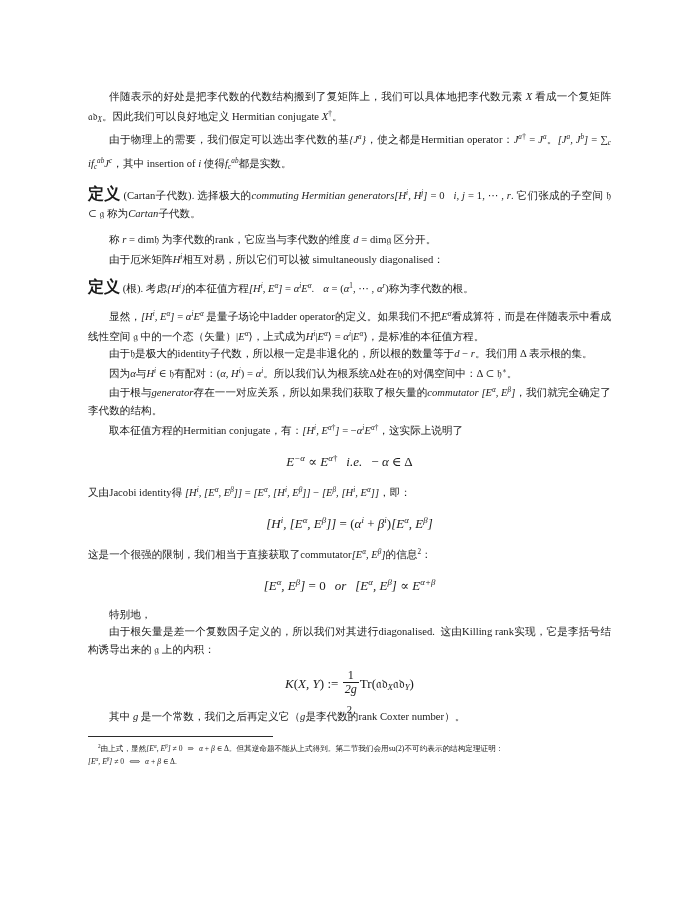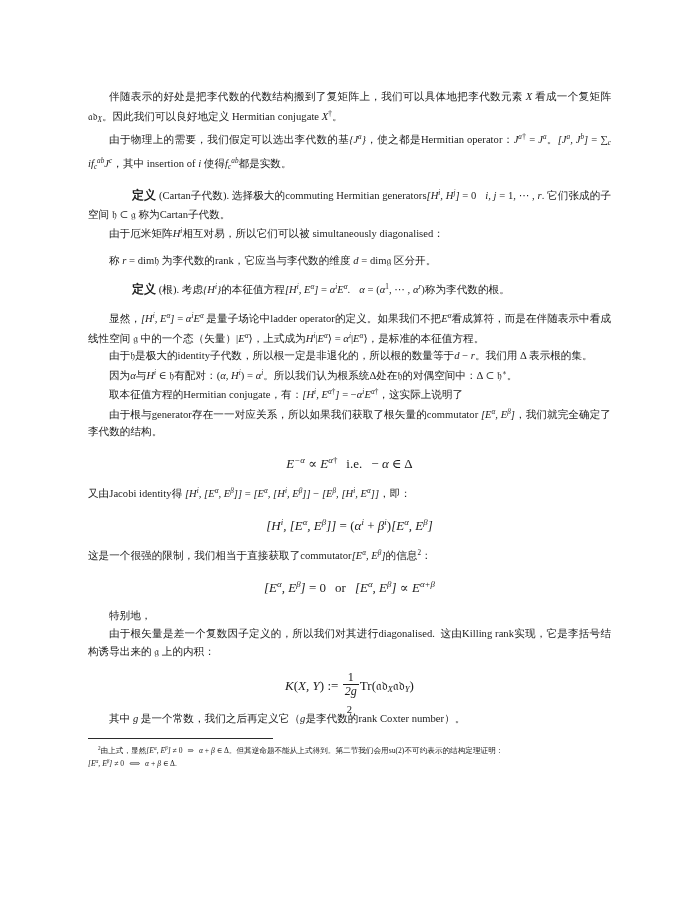--- a/index.html
+++ b/index.html
@@ -38,34 +38,34 @@
     margin-bottom: 0px;
   }
   p.noindent {
     text-indent: 0;
   }
   p.gap {
     margin-top: 9px;
   }
   .def-head {
     font-weight: bold;
-    font-family: Liberation Mono, monospace;
-    font-size: 12px;
-    margin-left: 44px;
+    font-family: Liberation Serif, serif;
+    font-size: 16px;
   }
   .math {
     font-family: "Liberation Serif", "DejaVu Serif", serif;
     font-style: italic;
     letter-spacing: 0;
   }
   .mathup {
     font-family: "Liberation Serif", "DejaVu Serif", serif;
     font-style: normal;
   }
   .it {
+    font-style: italic;
   }
   .rm {
     font-style: normal;
   }
   sup.mt {
     font-size: 0.68em;
     vertical-align: 0.55em;
     font-style: italic;
   }
   sub.mt {
@@ -143,35 +143,35 @@
 <div class="page">
 
   <div class="body-text">
 
     <p class="para">伴随表示的好处是把李代数的代数结构搬到了复矩阵上，我们可以具体地把李代数元素 <span class="math">X</span> 看成一个复矩阵 <span class="frak">𝔞𝔡</span><sub class="mt">X</sub>。因此我们可以良好地定义 <span class="rm">Hermitian conjugate</span> <span class="math">X</span><sup class="mtr">†</sup>。</p>
 
     <p class="para">由于物理上的需要，我们假定可以选出李代数的基<span class="math">{J</span><sup class="mt">a</sup><span class="math">}</span>，使之都是<span class="rm">Hermitian operator</span>：<span class="math">J</span><sup class="mt">a</sup><sup class="mtr">†</sup> <span class="mathup">=</span> <span class="math">J</span><sup class="mt">a</sup>。<span class="math">[J</span><sup class="mt">a</sup><span class="math">, J</span><sup class="mt">b</sup><span class="math">]</span> <span class="mathup">=</span> <span class="mathup">∑</span><sub class="mt">c</sub> <span class="math">if</span><sub class="mt">c</sub><sup class="mt">ab</sup><span class="math">J</span><sup class="mt">c</sup>，其中 <span class="rm">insertion of</span> <span class="math">i</span> 使得<span class="math">f</span><sub class="mt">c</sub><sup class="mt">ab</sup>都是实数。</p>
 
     <p class="noindent gap"><span class="def-head">定义</span> <span class="rm">(Cartan子代数).</span> 选择极大的<span class="it">commuting Hermitian generators</span><span class="math">[H</span><sup class="mt">i</sup><span class="math">, H</span><sup class="mt">j</sup><span class="math">]</span> <span class="mathup">= 0</span><span class="spc"></span><span class="math">i, j</span> <span class="mathup">= 1,</span> <span class="mathup">⋯</span> <span class="mathup">, <span class="math">r</span>.</span> 它们张成的子空间 <span class="frak">𝔥</span> <span class="mathup">⊂</span> <span class="frak">𝔤</span> 称为<span class="it">Cartan</span>子代数。</p>
 
+    <p class="para gap">称 <span class="math">r</span> <span class="mathup">=</span> <span class="mathup">dim</span><span class="frak">𝔥</span> 为李代数的<span class="rm">rank</span>，它应当与李代数的维度 <span class="math">d</span> <span class="mathup">=</span> <span class="mathup">dim</span><span class="frak">𝔤</span> 区分开。</p>
+
     <p class="para">由于厄米矩阵<span class="math">H</span><sup class="mt">i</sup>相互对易，所以它们可以被 <span class="rm">simultaneously diagonalised</span>：</p>
 
-    <p class="para gap">称 <span class="math">r</span> <span class="mathup">=</span> <span class="mathup">dim</span><span class="frak">𝔥</span> 为李代数的<span class="rm">rank</span>，它应当与李代数的维度 <span class="math">d</span> <span class="mathup">=</span> <span class="mathup">dim</span><span class="frak">𝔤</span> 区分开。</p>
-
     <p class="noindent gap"><span class="def-head">定义</span> <span class="rm">(根).</span> 考虑<span class="math">{H</span><sup class="mt">i</sup><span class="math">}</span>的本征值方程<span class="math">[H</span><sup class="mt">i</sup><span class="math">, E</span><sup class="mt">α</sup><span class="math">]</span> <span class="mathup">=</span> <span class="math">α</span><sup class="mt">i</sup><span class="math">E</span><sup class="mt">α</sup><span class="mathup">.</span><span class="spc"></span><span class="math">α</span> <span class="mathup">= (</span><span class="math">α</span><sup class="mtr">1</sup><span class="mathup">, ⋯ ,</span> <span class="math">α</span><sup class="mt">r</sup><span class="mathup">)</span>称为李代数的根。</p>
 
     <p class="para gap">显然，<span class="math">[H</span><sup class="mt">i</sup><span class="math">, E</span><sup class="mt">α</sup><span class="math">]</span> <span class="mathup">=</span> <span class="math">α</span><sup class="mt">i</sup><span class="math">E</span><sup class="mt">α</sup> 是量子场论中<span class="rm">ladder operator</span>的定义。如果我们不把<span class="math">E</span><sup class="mt">α</sup>看成算符，而是在伴随表示中看成线性空间 <span class="frak">𝔤</span> 中的一个态（矢量）<span class="mathup">|</span><span class="math">E</span><sup class="mt">α</sup><span class="mathup">⟩</span>，上式成为<span class="math">H</span><sup class="mt">i</sup><span class="mathup">|</span><span class="math">E</span><sup class="mt">α</sup><span class="mathup">⟩ =</span> <span class="math">α</span><sup class="mt">i</sup><span class="mathup">|</span><span class="math">E</span><sup class="mt">α</sup><span class="mathup">⟩</span>，是标准的本征值方程。</p>
 
     <p class="para">由于<span class="frak">𝔥</span>是极大的<span class="rm">identity</span>子代数，所以根一定是非退化的，所以根的数量等于<span class="math">d</span> <span class="mathup">−</span> <span class="math">r</span>。我们用 <span class="mathup">Δ</span> 表示根的集。</p>
 
     <p class="para">因为<span class="math">α</span>与<span class="math">H</span><sup class="mt">i</sup> <span class="mathup">∈</span> <span class="frak">𝔥</span>有配对：<span class="mathup">(</span><span class="math">α, H</span><sup class="mt">i</sup><span class="mathup">) =</span> <span class="math">α</span><sup class="mt">i</sup>。所以我们认为根系统<span class="mathup">Δ</span>处在<span class="frak">𝔥</span>的对偶空间中：<span class="mathup">Δ ⊂</span> <span class="frak">𝔥</span><sup class="mtr">∗</sup>。</p>
 
+    <p class="para">由于根与<span class="it">generator</span>存在一一对应关系，所以如果我们获取了根矢量的<span class="it">commutator</span> <span class="math">[E</span><sup class="mt">α</sup><span class="math">, E</span><sup class="mt">β</sup><span class="math">]</span>，我们就完全确定了李代数的结构。</p>
+
     <p class="para">取本征值方程的<span class="rm">Hermitian conjugate</span>，有：<span class="math">[H</span><sup class="mt">i</sup><span class="math">, E</span><sup class="mt">α</sup><sup class="mtr">†</sup><span class="math">]</span> <span class="mathup">= −</span><span class="math">α</span><sup class="mt">i</sup><span class="math">E</span><sup class="mt">α</sup><sup class="mtr">†</sup>，这实际上说明了</p>
-
-    <p class="para">由于根与<span class="it">generator</span>存在一一对应关系，所以如果我们获取了根矢量的<span class="it">commutator</span> <span class="math">[E</span><sup class="mt">α</sup><span class="math">, E</span><sup class="mt">β</sup><span class="math">]</span>，我们就完全确定了李代数的结构。</p>
 
     <p class="display"><span class="math">E</span><sup class="mt">−α</sup> <span class="mathup">∝</span> <span class="math">E</span><sup class="mt">α</sup><sup class="mtr">†</sup><span class="spc"></span><span class="it">i.e.</span><span class="spc"></span><span class="mathup">−</span> <span class="math">α</span> <span class="mathup">∈ Δ</span></p>
 
     <p class="noindent">又由<span class="rm">Jacobi identity</span>得 <span class="math">[H</span><sup class="mt">i</sup><span class="math">, [E</span><sup class="mt">α</sup><span class="math">, E</span><sup class="mt">β</sup><span class="math">]]</span> <span class="mathup">=</span> <span class="math">[E</span><sup class="mt">α</sup><span class="math">, [H</span><sup class="mt">i</sup><span class="math">, E</span><sup class="mt">β</sup><span class="math">]]</span> <span class="mathup">−</span> <span class="math">[E</span><sup class="mt">β</sup><span class="math">, [H</span><sup class="mt">i</sup><span class="math">, E</span><sup class="mt">α</sup><span class="math">]]</span>，即：</p>
 
     <p class="display"><span class="math">[H</span><sup class="mt">i</sup><span class="math">, [E</span><sup class="mt">α</sup><span class="math">, E</span><sup class="mt">β</sup><span class="math">]]</span> <span class="mathup">= (</span><span class="math">α</span><sup class="mt">i</sup> <span class="mathup">+</span> <span class="math">β</span><sup class="mt">i</sup><span class="mathup">)</span><span class="math">[E</span><sup class="mt">α</sup><span class="math">, E</span><sup class="mt">β</sup><span class="math">]</span></p>
 
     <p class="noindent">这是一个很强的限制，我们相当于直接获取了<span class="rm">commutator</span><span class="math">[E</span><sup class="mt">α</sup><span class="math">, E</span><sup class="mt">β</sup><span class="math">]</span>的信息<sup class="mtr">2</sup>：</p>
 
     <p class="display"><span class="math">[E</span><sup class="mt">α</sup><span class="math">, E</span><sup class="mt">β</sup><span class="math">]</span> <span class="mathup">= 0</span><span class="spc"></span><span class="it">or</span><span class="spc"></span><span class="math">[E</span><sup class="mt">α</sup><span class="math">, E</span><sup class="mt">β</sup><span class="math">]</span> <span class="mathup">∝</span> <span class="math">E</span><sup class="mt">α+β</sup></p>

